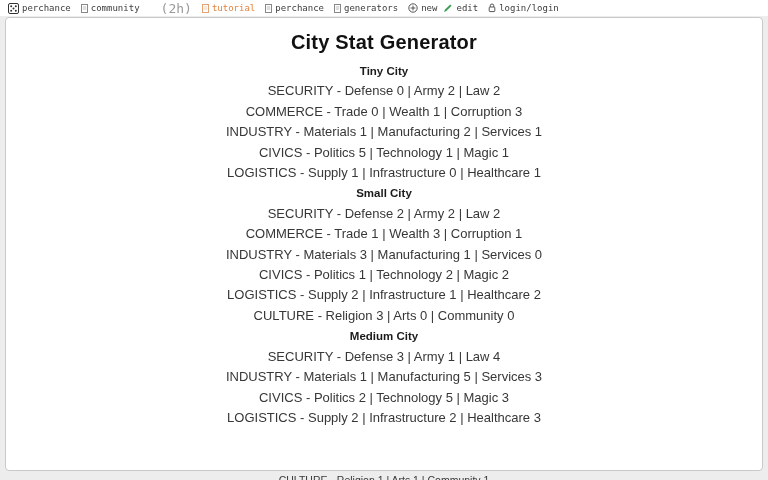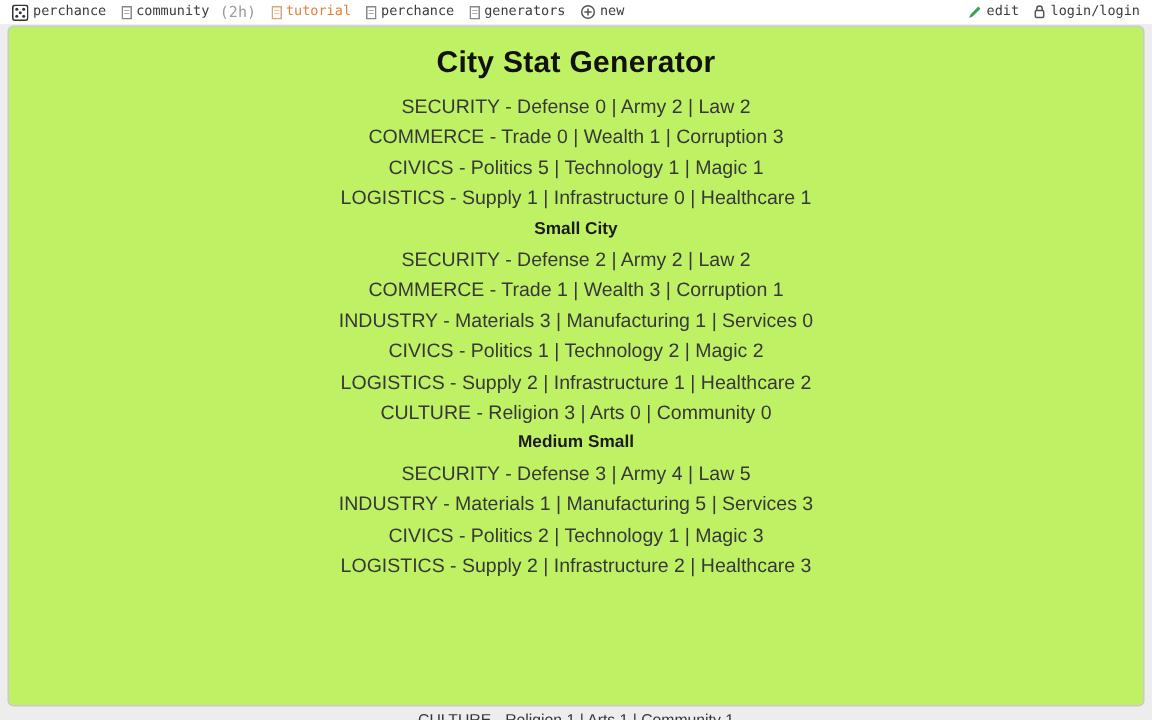--- a/index.html
+++ b/index.html
@@ -7,40 +7,40 @@
   body {
     background: #ededee;
     font-family: "Liberation Sans", sans-serif;
     position: relative;
   }
 
   
   .navbar {
     position: absolute; top: 0; left: 0; right: 0; height: 16px;
     background: #ffffff;
-    display: flex; align-items: center; justify-content: space-between;
+    display: flex; align-items: center; 
     font-family: "DejaVu Sans Mono", monospace;
     font-size: 9px; color: #3c3c3c;
     padding: 0 5px;
     white-space: nowrap;
   }
   .nav-group { display: flex; align-items: center; gap: 4px; }
   .nav-item {
     display: inline-flex; align-items: center; gap: 3px;
     cursor: pointer; padding: 0 3px; color: #3c3c3c; text-decoration: none;
   }
-  .nav-item .suffix { color: #9a9a9a; font-size: 10px; margin-left: 4px; }
+  .nav-item .suffix { color: #9a9a9a; font-size: 13px; margin-left: 18px; }
   .nav-item.tutorial { color: #e2823c; }
   .icon { display: inline-flex; align-items: center; }
   .icon svg { display: block; }
 
   
   .panel {
     position: absolute; left: 5px; right: 5px; top: 17px; height: 454px;
-    background: #bef264;
+    background: #ffffff;
     border: 1px solid #c9c9c9;
     border-radius: 4px;
     overflow: hidden;
     text-align: center;
   }
   .gen-title {
     font-size: 20px; font-weight: bold; color: #111;
     margin: 11px 0 6px 0; line-height: 26px;
     letter-spacing: 0.2px;
   }
@@ -154,25 +154,27 @@
       </span>
       <span>login/login</span>
     </a>
   </div>
 </header>
 
 <main class="panel">
   <h1 class="gen-title">City Stat Generator</h1>
   <div id="sections">
   <section class="city-section">
+    <h2>Tiny City</h2>
 
   <p>SECURITY - Defense 0 | Army 2 | Law 2</p>
 
   <p>COMMERCE - Trade 0 | Wealth 1 | Corruption 3</p>
 
+  <p>INDUSTRY - Materials 1 | Manufacturing 2 | Services 1</p>
 
   <p>CIVICS - Politics 5 | Technology 1 | Magic 1</p>
 
   <p>LOGISTICS - Supply 1 | Infrastructure 0 | Healthcare 1</p>
 
 </section>
 
   <section class="city-section">
     <h2>Small City</h2>
 
@@ -183,27 +185,27 @@
   <p>INDUSTRY - Materials 3 | Manufacturing 1 | Services 0</p>
 
   <p>CIVICS - Politics 1 | Technology 2 | Magic 2</p>
 
   <p>LOGISTICS - Supply 2 | Infrastructure 1 | Healthcare 2</p>
 
   <p>CULTURE - Religion 3 | Arts 0 | Community 0</p>
 </section>
 
   <section class="city-section">
-    <h2>Medium Small</h2>
-
-  <p>SECURITY - Defense 3 | Army 4 | Law 5</p>
+    <h2>Medium City</h2>
+
+  <p>SECURITY - Defense 3 | Army 1 | Law 4</p>
 
 
   <p>INDUSTRY - Materials 1 | Manufacturing 5 | Services 3</p>
 
-  <p>CIVICS - Politics 2 | Technology 1 | Magic 3</p>
+  <p>CIVICS - Politics 2 | Technology 5 | Magic 3</p>
 
   <p>LOGISTICS - Supply 2 | Infrastructure 2 | Healthcare 3</p>
 </section>
 </div>
 </main>
 
 <div class="partial-line">CULTURE - Religion 1 | Arts 1 | Community 1</div>
 
 </body></html>

